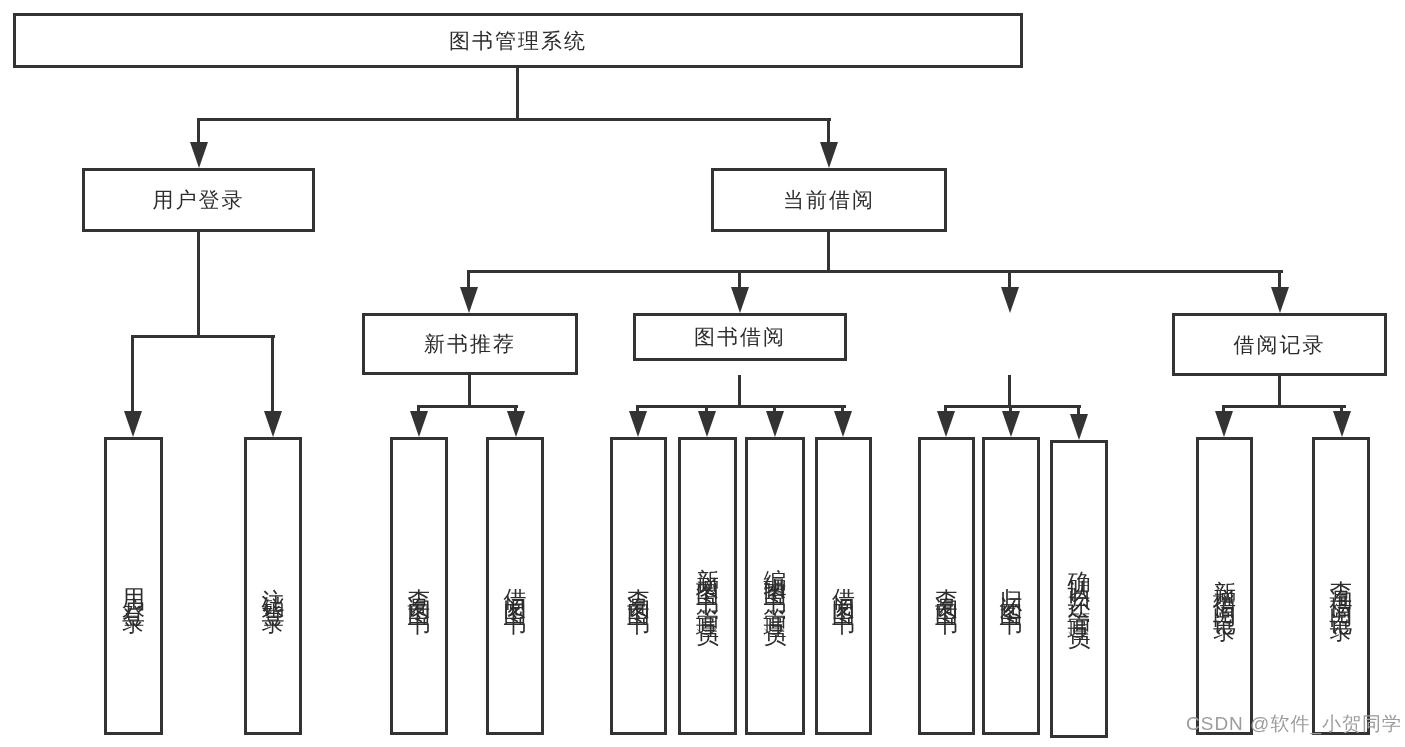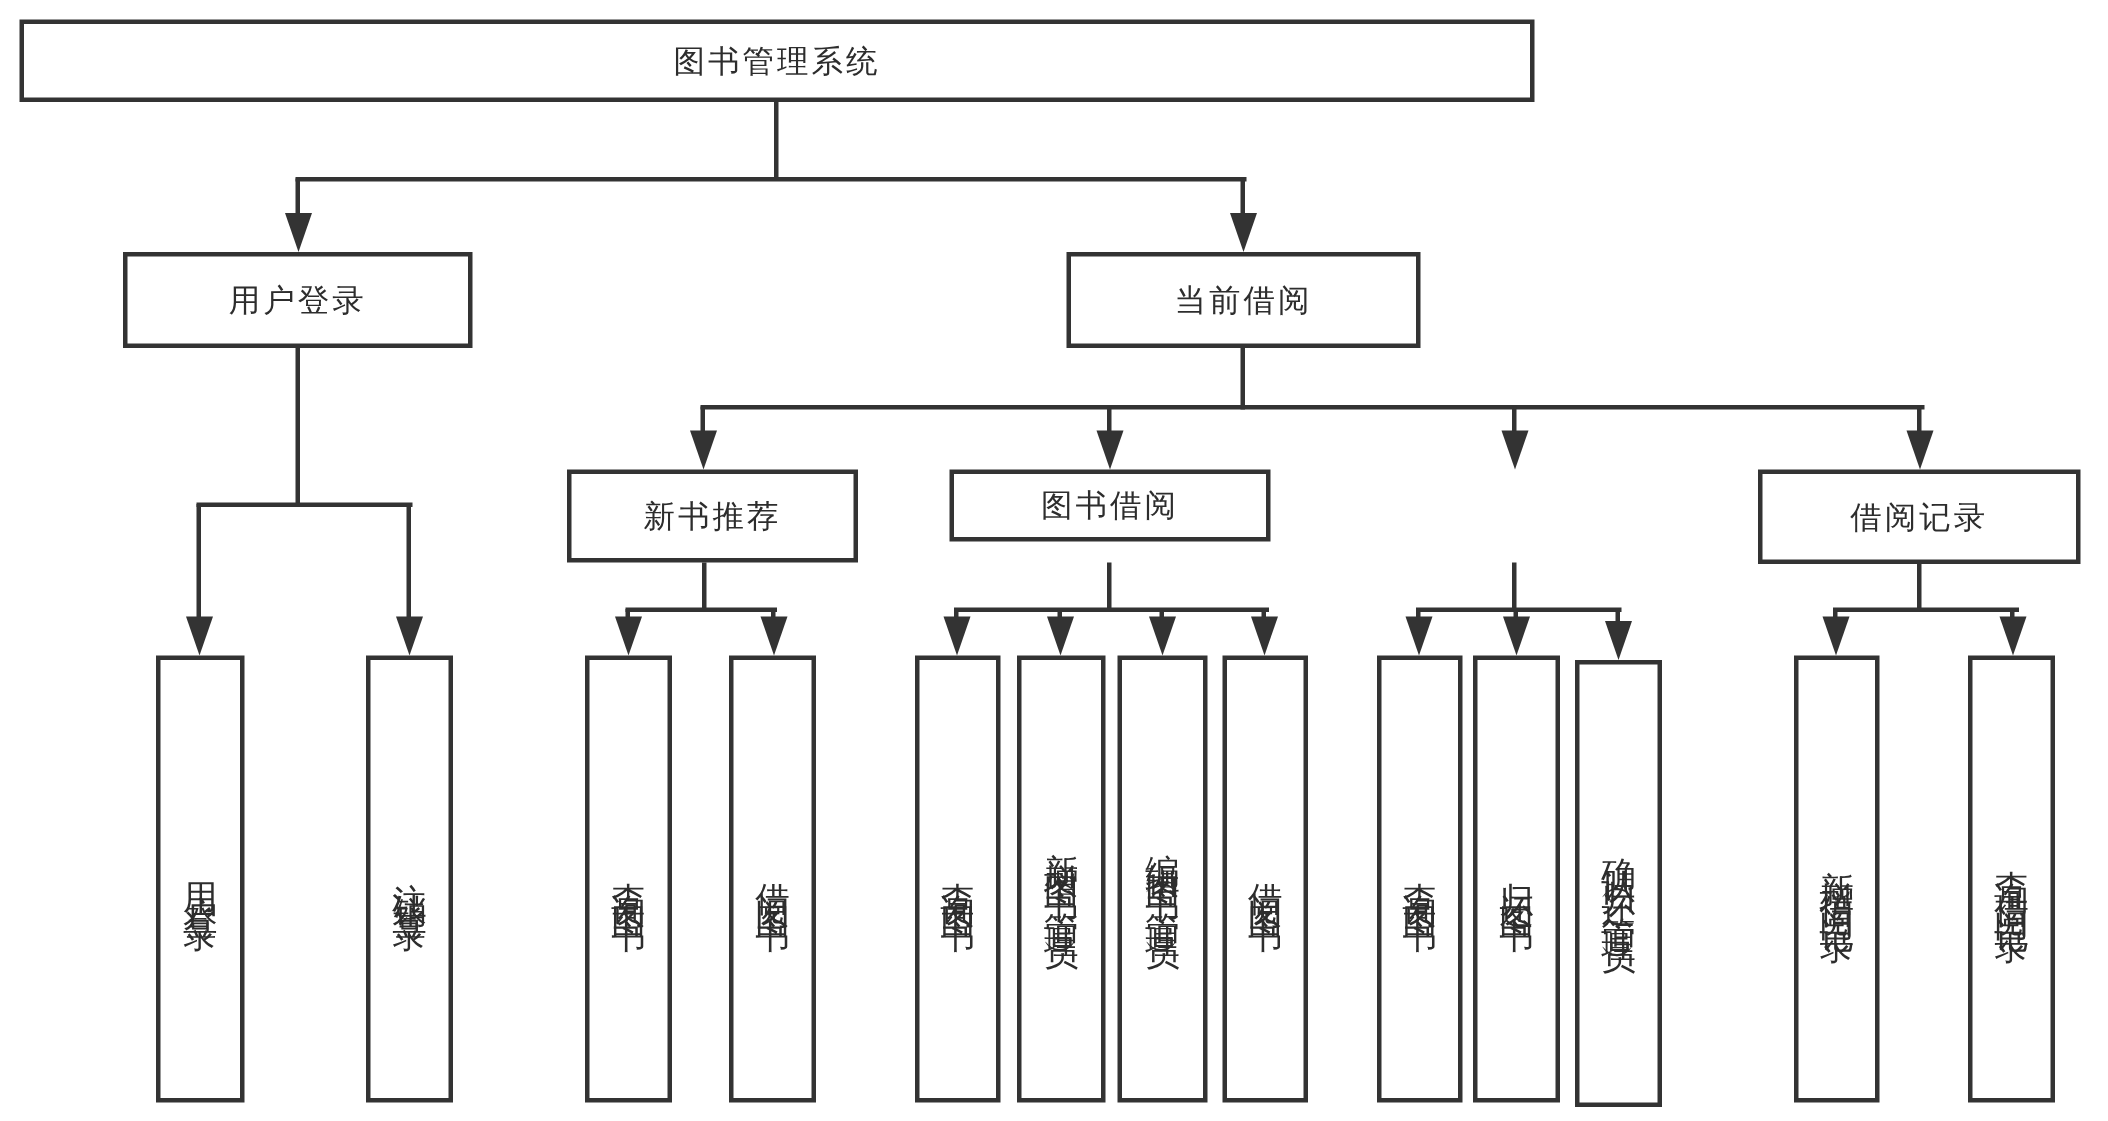--- a/index.html
+++ b/index.html
@@ -49,21 +49,21 @@
     letter-spacing:1px;
     color:#9c9c9c;
     z-index:10;
     white-space:nowrap;
   }
 
   
   .b-root { left:13px;  top:13px;  width:1010px; height:55px; }
   .b-ul   { left:82px;  top:168px; width:233px;  height:64px; }
   .b-bm   { left:711px; top:168px; width:236px;  height:64px; }
-  .b-nb   { left:378px; top:313px; width:194px;  height:62px; }
+  .b-nb   { left:362px; top:313px; width:216px;  height:62px; }
   .b-bb   { left:633px; top:313px; width:214px;  height:48px; }
   .b-cb   { left:903px; top:313px; width:214px;  height:62px; }
   .b-br   { left:1172px;top:313px; width:215px;  height:63px; }
 
   .leaf { top:437px; width:58px; height:298px; }
   .l-ul1 { left:104px; width:59px; }
   .l-ul2 { left:244px; }
   .l-nb1 { left:390px; }
   .l-nb2 { left:486px; }
   .l-bb1 { left:610px; width:57px; }
@@ -202,14 +202,15 @@
   <div class="vline" style="left:1077px; top:406px; height:12px;"></div>
   <div class="arrow" style="left:1070px; top:414px;"></div>
 
   <div class="vline" style="left:1278px; top:376px; height:31px;"></div>
   <div class="hline" style="left:1222px; top:405px; width:124px;"></div>
   <div class="vline" style="left:1222px; top:406px; height:10px;"></div>
   <div class="arrow" style="left:1215px; top:411px;"></div>
   <div class="vline" style="left:1340px; top:406px; height:10px;"></div>
   <div class="arrow" style="left:1333px; top:411px;"></div>
 
+  <div class="watermark">CSDN @软件_小贺同学</div>
 
 </div>
 
 </body></html>

